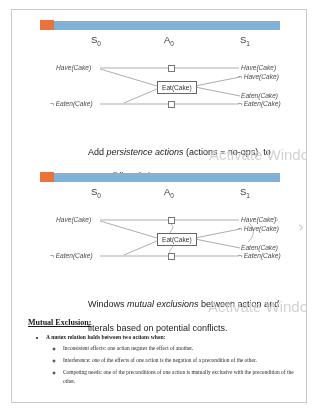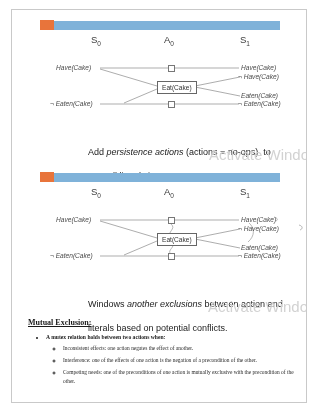--- a/index.html
+++ b/index.html
@@ -234,21 +234,21 @@
       </div>
       <div class="lit r" style="left:229px;top:82px;">
         <span>Eaten(Cake)</span>
       </div>
       <div class="lit r" style="left:226px;top:90px;">
         <span>¬ Eaten(Cake)</span>
       </div>
     </div>
 
     <div class="caption" style="left:61px;top:276px;">
-      <span>Windows </span><i>another exclusions</i><span> between action and</span><br>
+      <span>Windows </span><i>mutual exclusions</i><span> between action and</span><br>
       <span>literals based on potential conflicts.</span>
     </div>
 
     <div class="watermark" style="left:196px;top:288px;">Activate Windows</div>
   </div>
 
   <div class="doc">
     <div class="doc-h">Mutual Exclusion:</div>
     <ul class="lvl1">
       <li>

